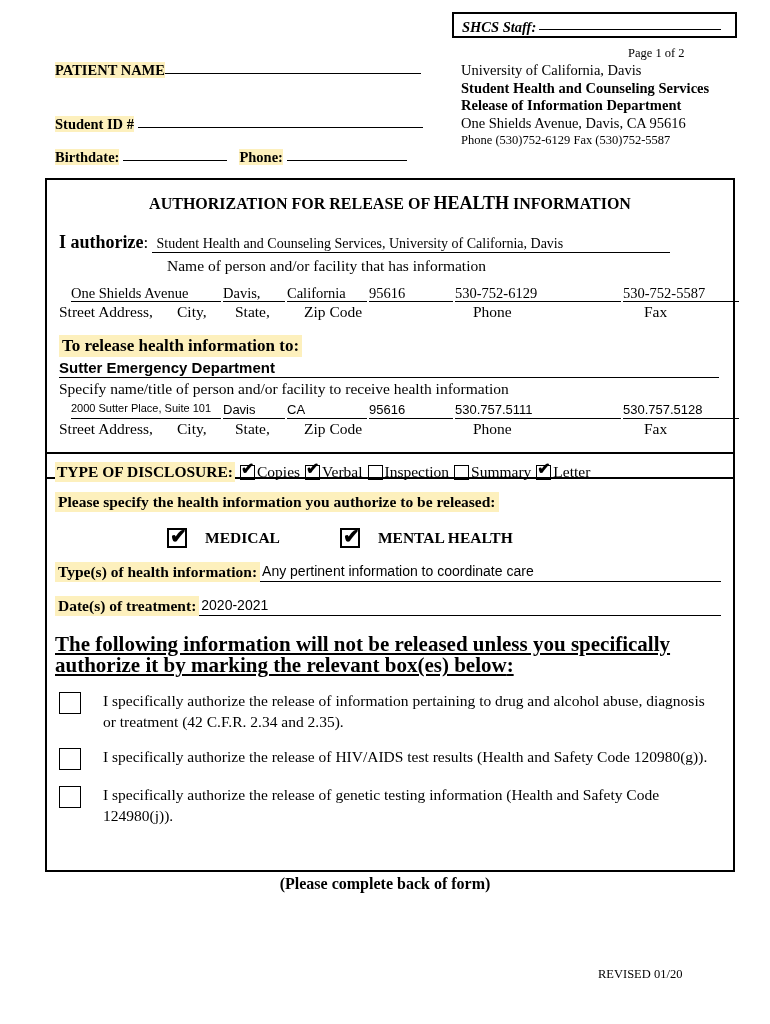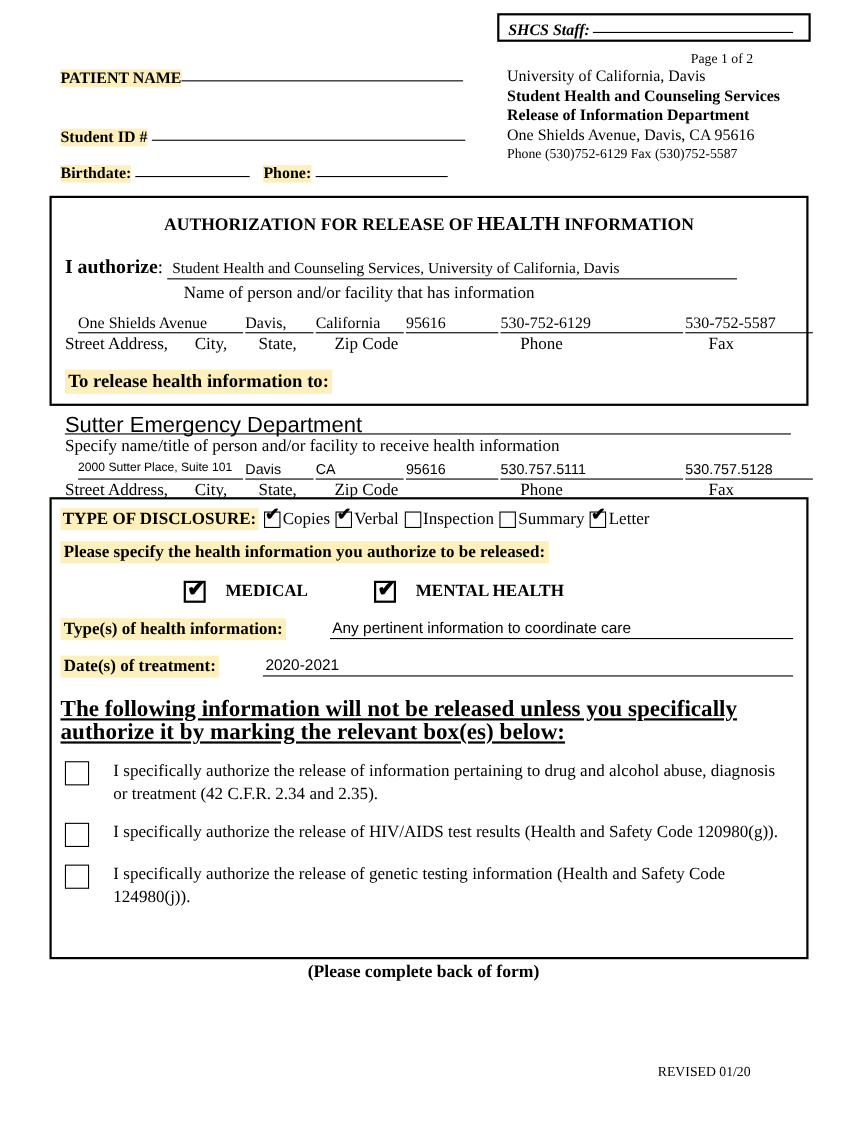--- a/index.html
+++ b/index.html
@@ -97,21 +97,21 @@
     font-size: 14.5px;
     font-weight: bold;
   }
 
   
   .box1 {
     position: absolute;
     left: 45px;
     top: 178px;
     width: 690px;
-    height: 191px;
+    height: 301px;
     border: 2px solid #000;
     box-sizing: border-box;
   }
   .box1-title {
     text-align: center;
     font-size: 16px;
     font-weight: bold;
     margin-top: 13px;
   }
   .box1-title .big { font-size: 18px; }
@@ -153,25 +153,26 @@
   .addr-labels span { position: absolute; }
 
   .release-to {
     margin: 12px 0 0 12px;
     font-size: 17px;
     font-weight: bold;
     display: inline-block;
     padding: 1px 3px;
   }
   .release-val {
-    margin: 18px 0 0 12px;
-    font-size: 20px;
+    margin: 2px 0 0 12px;
+    font-size: 15px;
     border-bottom: 1.2px solid #000;
     width: 660px;
     height: 18px;
+    font-weight: bold;
   }
   .specify-line {
     margin: 2px 0 0 12px;
     font-size: 15.5px;
   }
 
   
   .box2 {
     position: absolute;
     left: 45px;
@@ -238,22 +239,21 @@
     left: 1px;
     top: -5px;
     font-size: 20px;
     line-height: 22px;
     font-weight: bold;
   }
   .types-row, .dates-row {
     margin: 14px 0 0 8px;
     font-size: 15.5px;
     display: flex;
-    align-items: flex-start;
-    gap: 40px;
+    align-items: center;
   }
   .types-row .lbl, .dates-row .lbl {
     font-weight: bold;
     padding: 1px 3px;
     white-space: nowrap;
   }
   .fill {
     flex: 1;
     border-bottom: 1.2px solid #000;
     font-family: "Liberation Sans", sans-serif;

